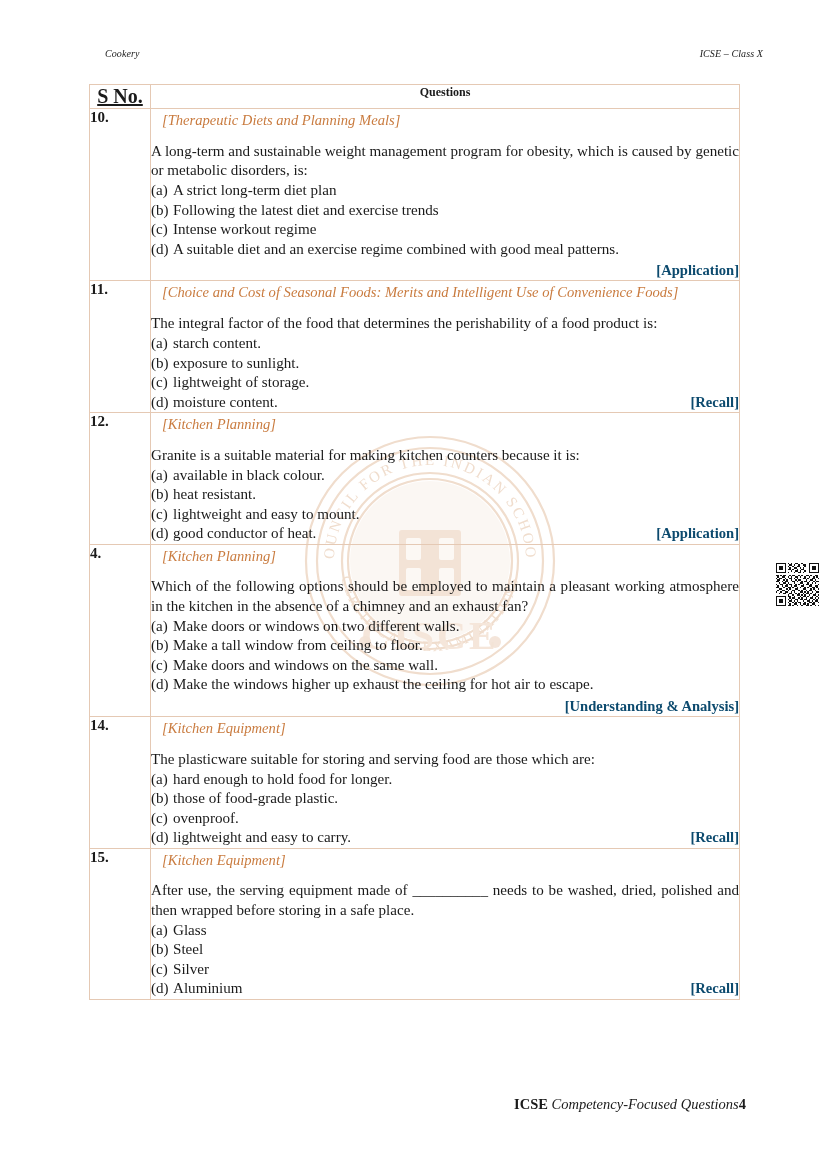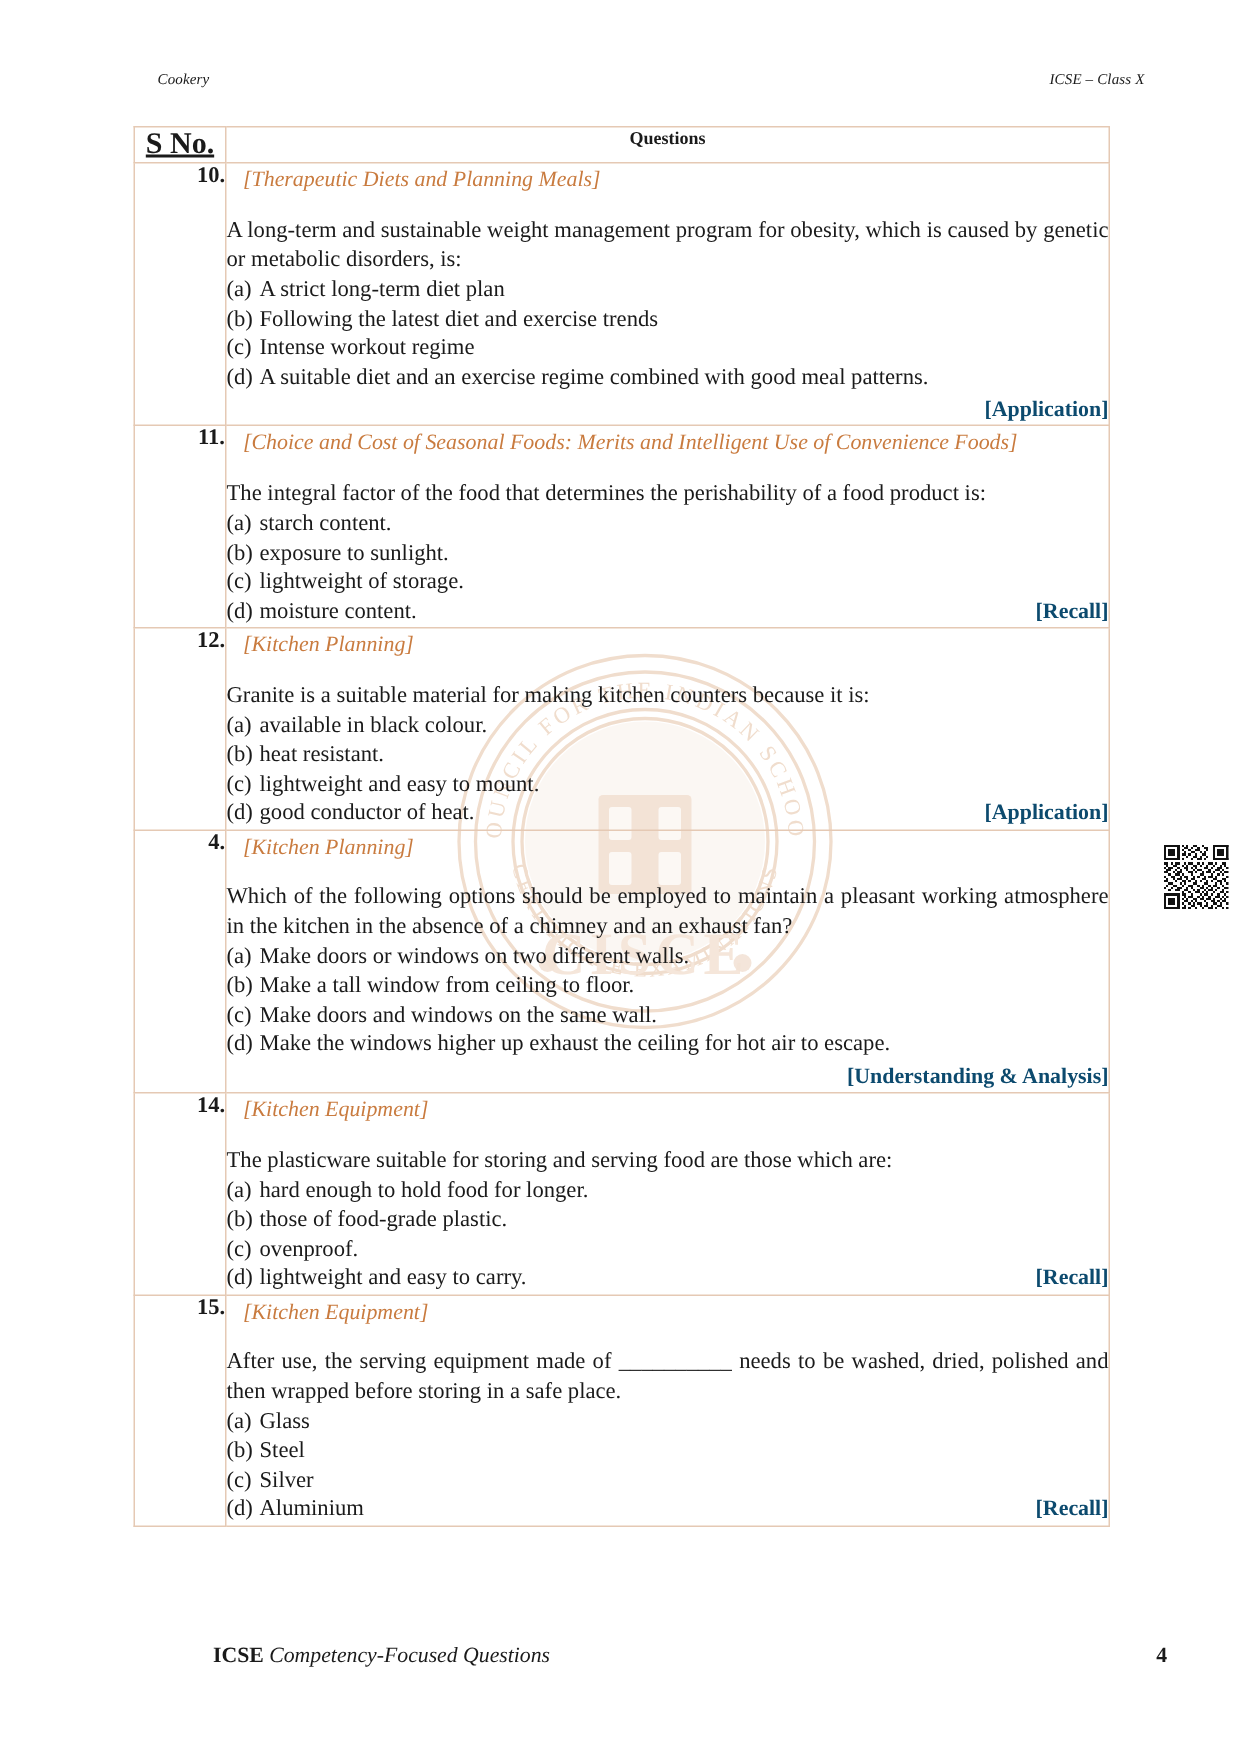--- a/index.html
+++ b/index.html
@@ -84,21 +84,21 @@
     text-align: center;
     font-weight: bold;
     font-family: "Liberation Serif", "DejaVu Serif", serif;
     padding: 9px 0 10px 0;
     background: #fdfbfa;
   }
   .th-sno { font-size: 20px; text-decoration: underline; }
   .th-q   { font-size: 12px; }
 
   .sno {
-    text-align: right;
+    text-align: left;
     font-weight: bold;
     font-size: 15px;
     padding: 10px 0 0 0;
   }
 
   .qcell {
     padding: 9px 9px 7px 10px;
     font-size: 15.1px;
     line-height: 1.285;
   }
@@ -109,21 +109,21 @@
     font-size: 14.6px;
     margin: 0 0 9px 11px;
     line-height: 1.62;
   }
   .topic.justify {
     text-align: justify;
     text-align-last: left;
   }
 
   .stem {
-    margin: 12px 0 1px 0;
+    margin: 0 0 1px 0;
     text-align: left;
   }
   .stem.justify { text-align: justify; text-align-last: left; }
 
   .opts {
     list-style: none;
     margin: 0;
     padding: 0;
   }
   .opts li {
@@ -144,25 +144,24 @@
     font-size: 14.6px;
   }
 
   
   .footer {
     position: absolute;
     left: 110px;
     top: 1096px;
     width: 636px;
     display: flex;
-    justify-content: space-between;
+    justify-content: flex-end;
     align-items: baseline;
     font-size: 14.5px;
     z-index: 3;
-    margin-left: 32px;
   }
   .footer-left b { font-weight: bold; font-style: normal; }
   .footer-left i { font-style: italic; }
   .footer-page { font-weight: bold; font-size: 14.5px; }
 </style>
 </head>
 <body>
 
 <div class="page">
 

